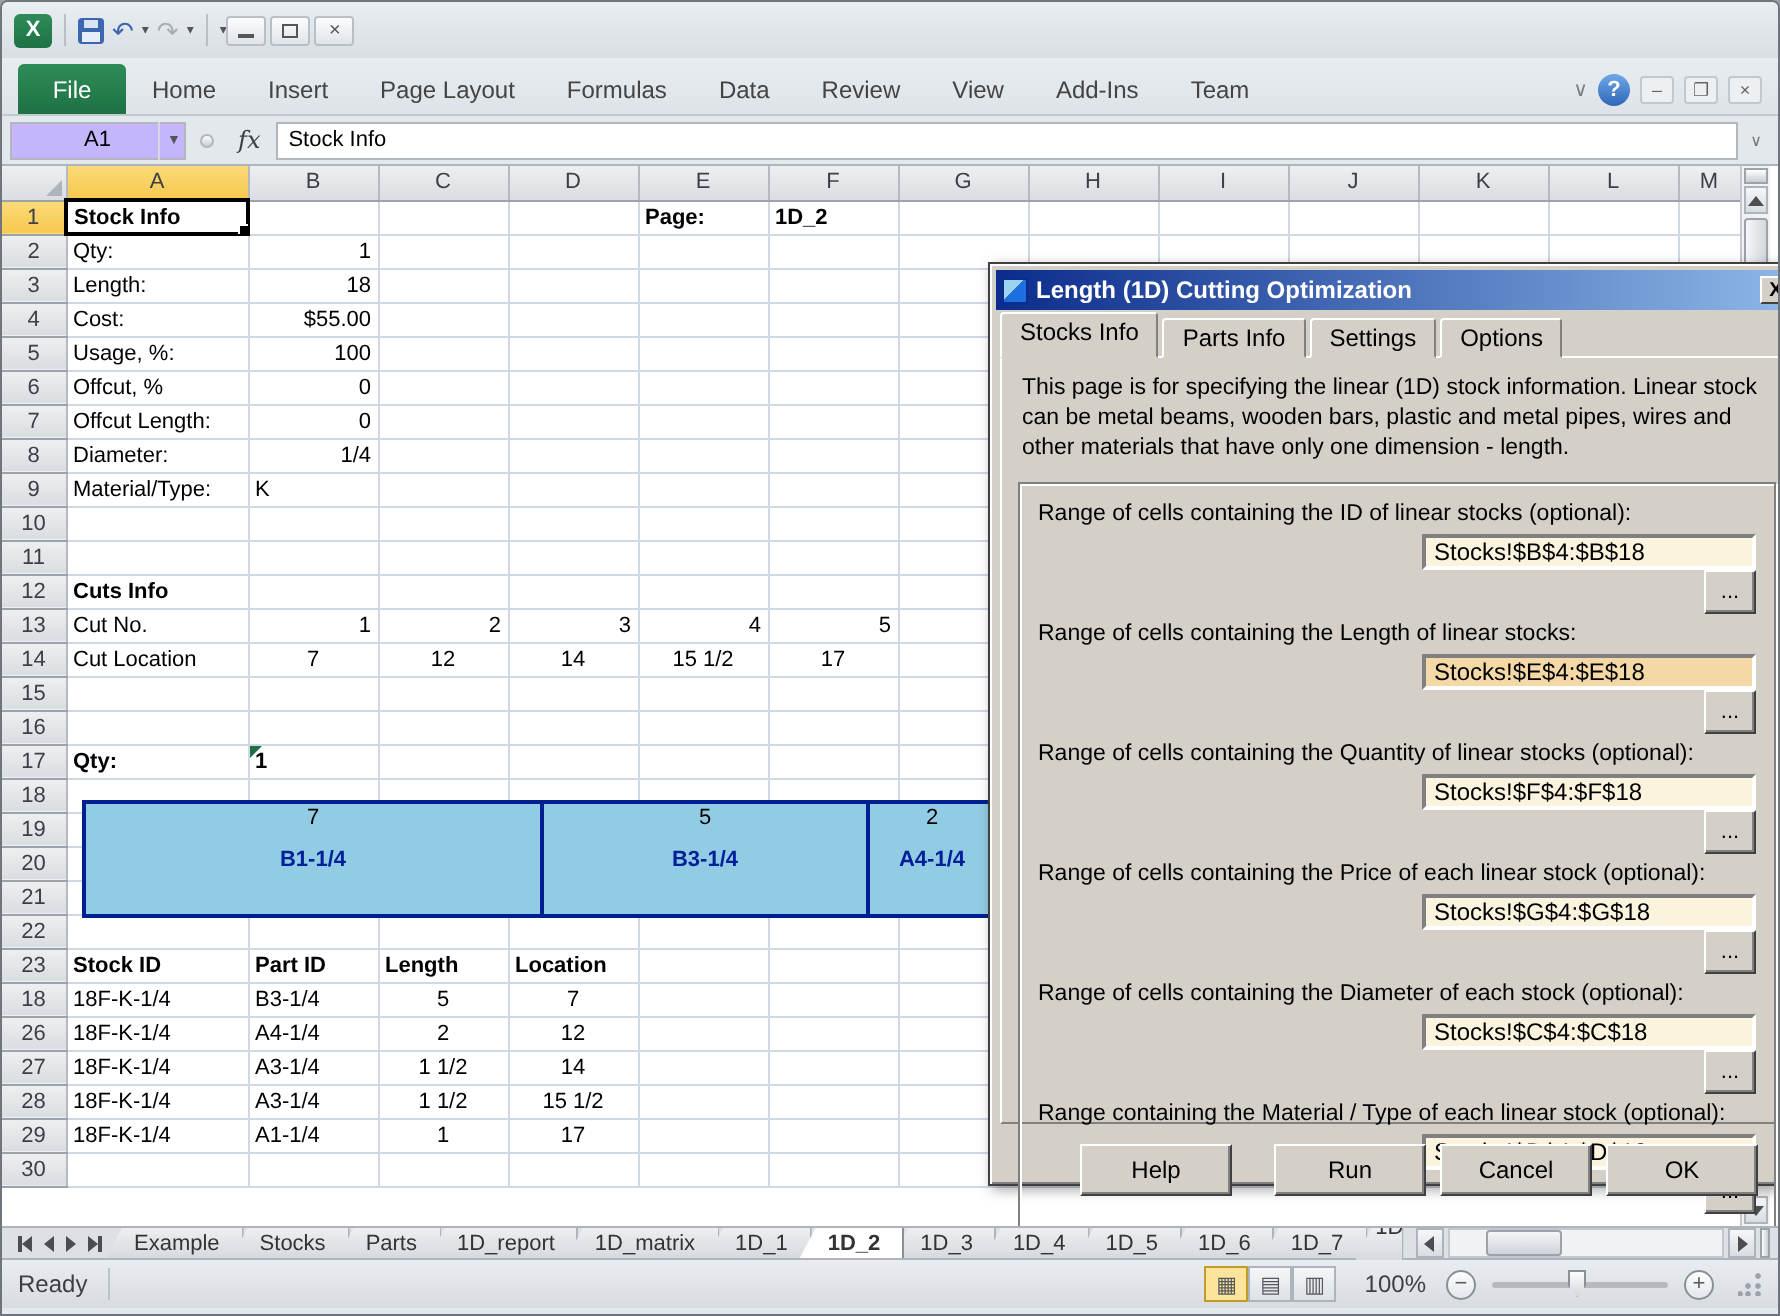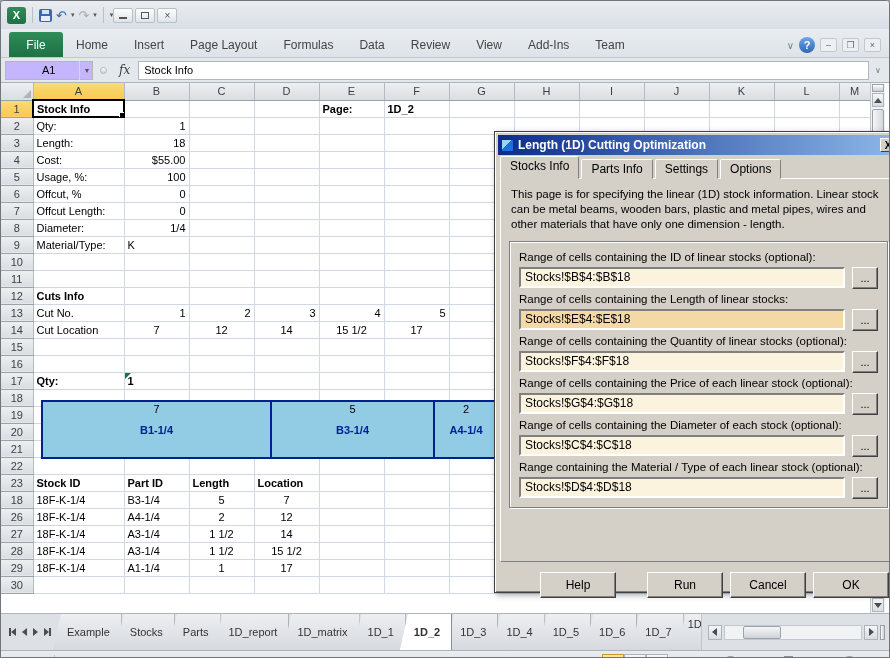--- a/index.html
+++ b/index.html
@@ -122,35 +122,35 @@
           border:1px solid; border-color:#FFFFFF #808080 #D4D0C8 #FFFFFF; border-radius:2px 2px 0 0;
           margin-right:2px; }
   .dtab.active { height:23px; margin-top:-3px; font-size:12px; border-bottom:1px solid #D4D0C8; }
   .dlg-page { margin:-1px 2px 0 2px; height:384px; border:1px solid; border-color:#FFFFFF #808080 #808080 #FFFFFF;
               padding:6px 8px 0; }
   .dlg-desc { font-size:11.5px; line-height:1.32; color:#000; padding:2px 2px 8px; }
   .dlg-group { border:1px solid #808080; box-shadow:1px 1px 0 #FFFFFF, inset 1px 1px 0 #FFFFFF;
                padding:7px 9px 4px; }
   .fld { margin-bottom:4px; }
   .flabel { font-size:11.5px; color:#000; margin:2px 0 4px; }
-  .frow { display:flex; align-items:flex-start; }
+  .frow { display:flex; align-items:flex-end;flex-direction:column; }
   .fin { flex:1; height:21px; font-family:"Liberation Sans",sans-serif; font-size:12px; color:#000;
          background:#FBF3DE; border:2px solid; border-color:#808080 #FFFFFF #FFFFFF #808080; padding:0 4px; }
   .fin.hl { background:#F4D8A6; }
   .browse { width:26px; height:22px; margin-left:7px; background:#D4D0C8; border:1px solid;
             border-color:#FFFFFF #404040 #404040 #FFFFFF; box-shadow:inset -1px -1px 0 #808080;
             font-size:11px; color:#000; }
-  .dlg-buttons { display:flex; align-items:center; margin:10px 10px 0 6px; gap:7px;padding-left:36px; }
+  .dlg-buttons { display:flex; align-items:center; margin:10px 20px 0 6px; gap:7px;padding-left:36px; }
   .dbtn { width:76px; height:26px; background:#D4D0C8; border:1px solid;
           border-color:#FFFFFF #404040 #404040 #FFFFFF; box-shadow:inset -1px -1px 0 #808080;
           font-family:"Liberation Sans",sans-serif; font-size:12px; color:#000; }
   .dlg-spacer { flex:1; }
 
   
-  .tabbar { height:37px; background:#DDE1E5; border-top:1px solid #AEB4BB; display:flex; align-items:stretch; }
+  .tabbar { height:16px; background:#DDE1E5; border-top:1px solid #AEB4BB; display:flex; align-items:stretch; }
   .tab-nav { display:flex; align-items:center; gap:6px; padding:0 8px; }
   .tab-nav span { display:flex; align-items:center; }
   .nav-bar { width:2px; height:8px; background:#4A4E53; }
   .stabs { display:flex; align-items:stretch; }
   .stab { position:relative; display:flex; align-items:center; padding:0 11px 0 14px; font-size:11px;
           color:#333; background:linear-gradient(#EDEFF1,#D6D9DE); border-right:1px solid #AEB4BB;
           clip-path:polygon(8px 0, 100% 0, 100% 100%, 0 100%); margin-left:-6px; }
   .stab.active { background:#FFFFFF; font-weight:bold; z-index:2; border-right:1px solid #8A9098; }
   .stab.partial { width:24px; padding:0 0 16px 10px; overflow:hidden; }
   .hscroll { margin-left:6px; display:flex; align-items:center; gap:2px; padding-right:4px; flex:1; }

